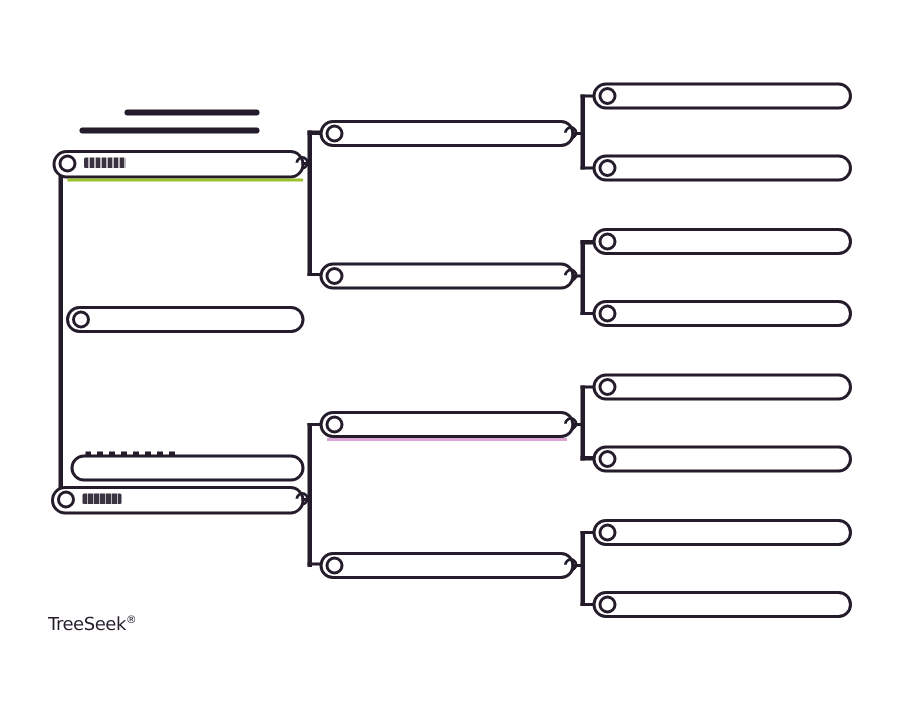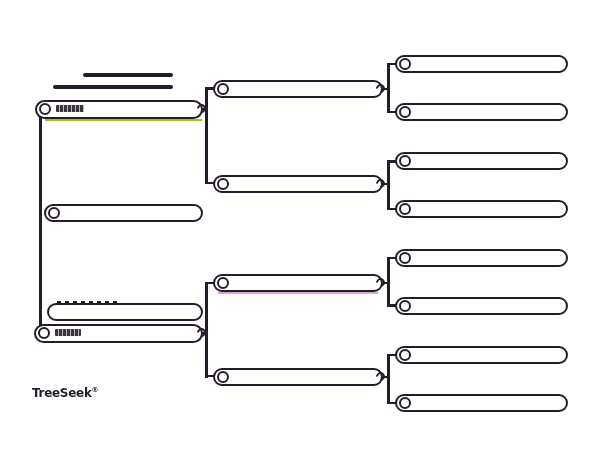--- a/index.html
+++ b/index.html
@@ -15,21 +15,21 @@
   .ring{position:absolute;width:12px;height:12px;border:2px solid var(--stroke);border-radius:50%;box-sizing:border-box;z-index:3;}
   .curl{position:absolute;width:9px;height:9px;border:2px solid var(--stroke);border-left-color:transparent;border-radius:50%;transform:rotate(-45deg);box-sizing:border-box;z-index:2;}
   .hline{position:absolute;height:2.5px;background:var(--stroke);z-index:1;}
   .vline{position:absolute;width:2.5px;background:var(--stroke);z-index:1;}
   .titlebar{position:absolute;height:4px;background:var(--stroke);border-radius:2px;}
   .scribble{position:absolute;height:7px;border-radius:1px;z-index:4;opacity:.9;
     background:repeating-linear-gradient(90deg,var(--stroke) 0 3px,rgba(36,28,43,.35) 3px 4px);}
   .dashes{position:absolute;height:2.5px;z-index:4;
     background:repeating-linear-gradient(90deg,var(--stroke) 0 4px,transparent 4px 8px);}
   .accent{position:absolute;z-index:4;}
-  .logo{position:absolute;left:32px;top:383px;color:var(--stroke);font-size:12px;font-weight:bold;letter-spacing:-0.3px;line-height:14px;}
+  .logo{position:absolute;left:32px;top:406px;color:var(--stroke);font-size:12px;font-weight:normal;letter-spacing:-0.3px;line-height:14px;}
   .logo sup{font-size:7px;vertical-align:super;}
 </style>
 </head>
 <body>
 
 <div class="stage">
 
   <div class="titlebar" style="left:83px;top:73px;width:90px;"></div>
   <div class="titlebar" style="left:53px;top:85px;width:120px;"></div>
 

